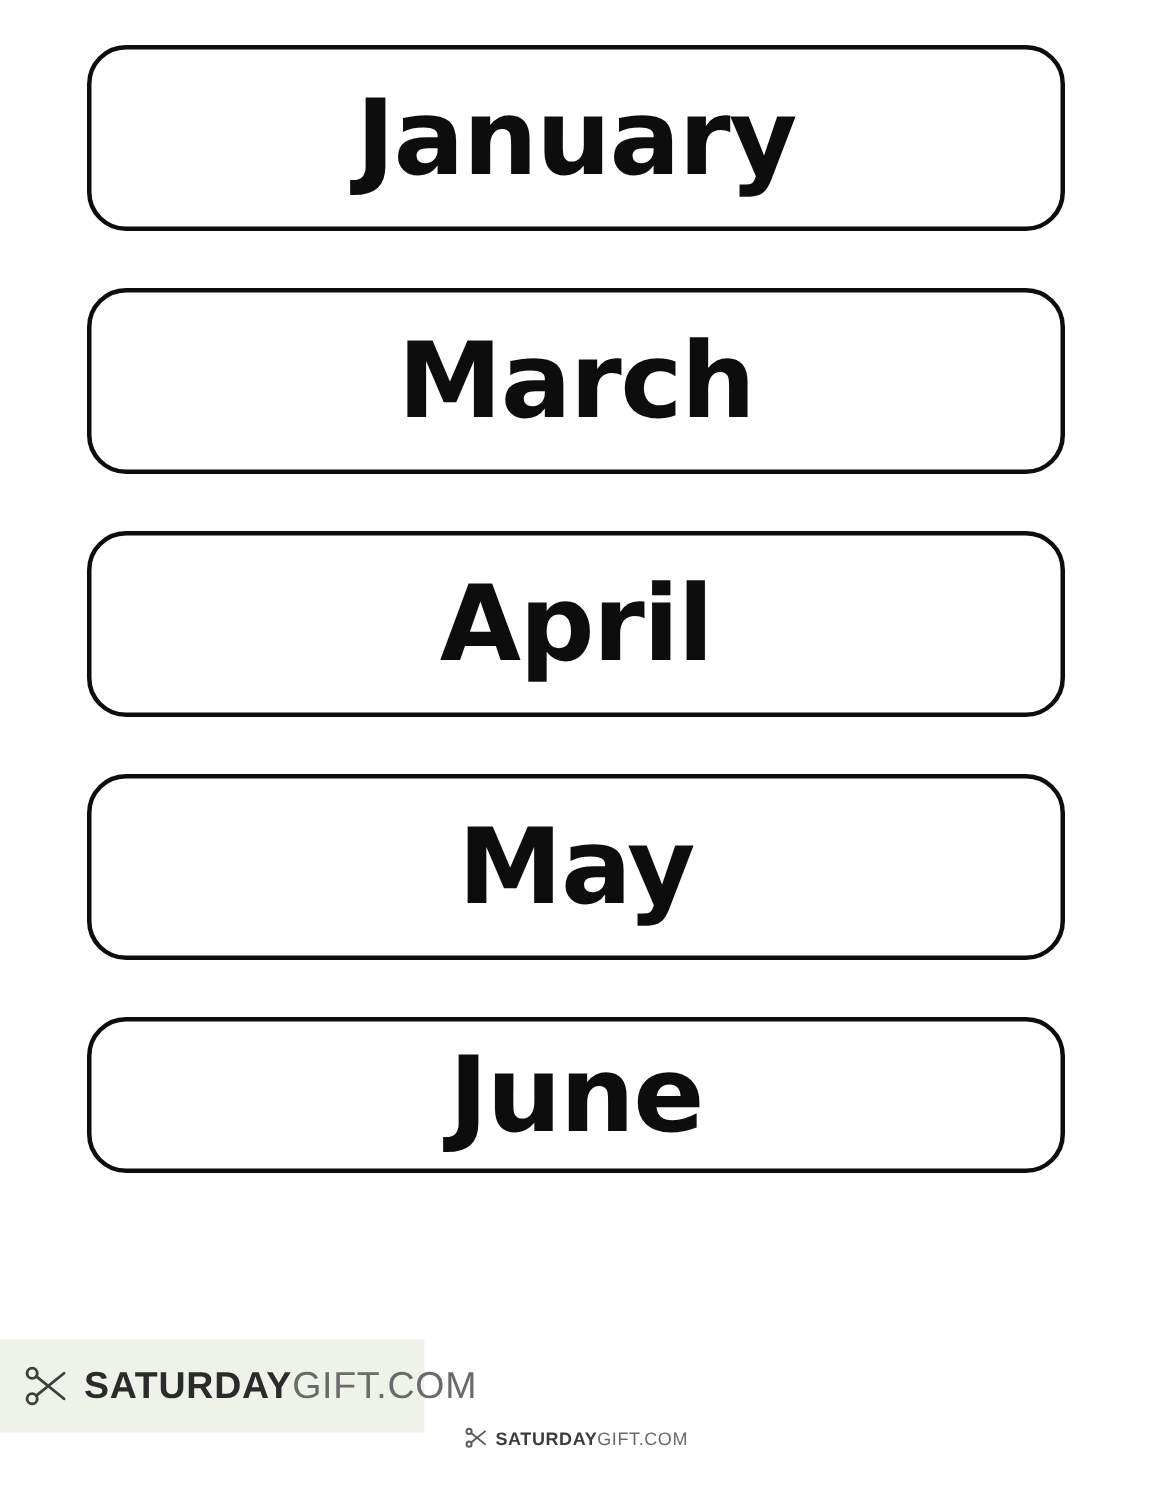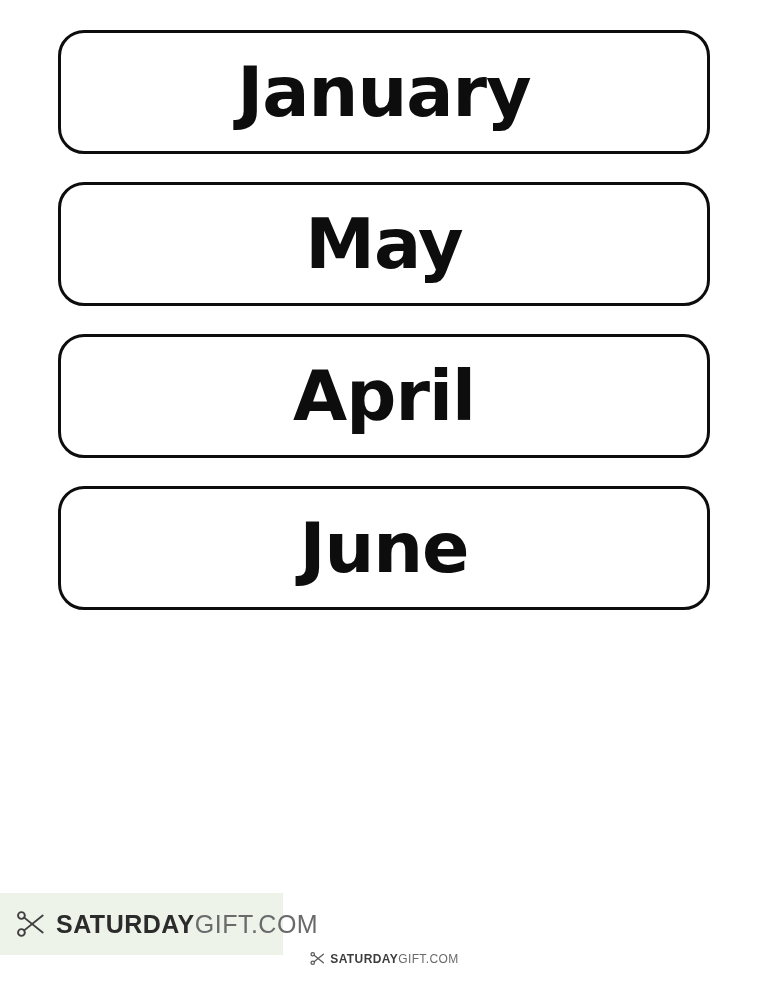--- a/index.html
+++ b/index.html
@@ -27,34 +27,34 @@
   }
   .card {
     box-sizing: border-box;
     height: 124px;
     border: 3px solid #0d0d0d;
     border-radius: 26px;
     background: #ffffff;
     display: flex;
     align-items: center;
     justify-content: center;
-    margin-bottom: 28px;
+    margin-bottom: 38px;
   }
   .card-label {
     font-family: "DejaVu Sans", sans-serif;
     font-weight: bold;
     font-size: 70px;
     line-height: 1;
     letter-spacing: -1px;
     color: #0d0d0d;
     text-align: center;
   }
   
   .card.last {
-    height: 124px;
+    height: 104px;
     margin-bottom: 0;
   }
 
   .brand-badge {
     position: absolute;
     left: 0;
     top: 893px;
     width: 283px;
     height: 62px;
     background: #eef3ea;
@@ -117,27 +117,30 @@
 
 <div class="sheet">
 
   <div class="cards">
 
     <div class="card">
       <div class="card-label">January</div>
     </div>
 
 
-
     <div class="card">
-      <div class="card-label">May</div>
+      <div class="card-label">March</div>
     </div>
 
     <div class="card">
       <div class="card-label">April</div>
+    </div>
+
+    <div class="card">
+      <div class="card-label">May</div>
     </div>
 
     <div class="card last">
       <div class="card-label">June</div>
     </div>
 
   </div>
 
   <div class="brand-badge">
     <span class="logo-mark">

